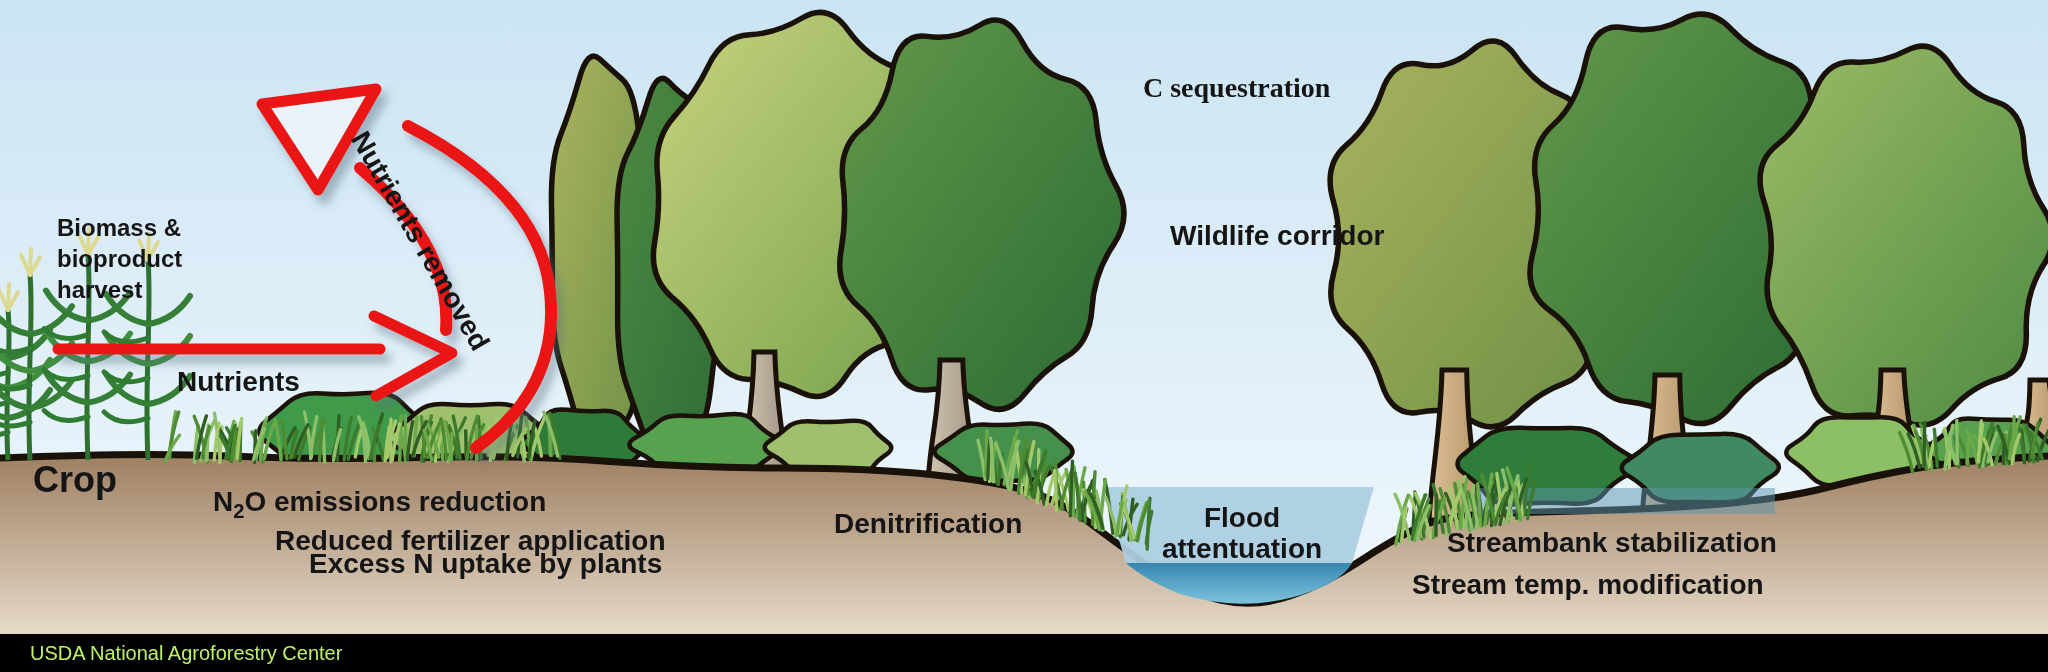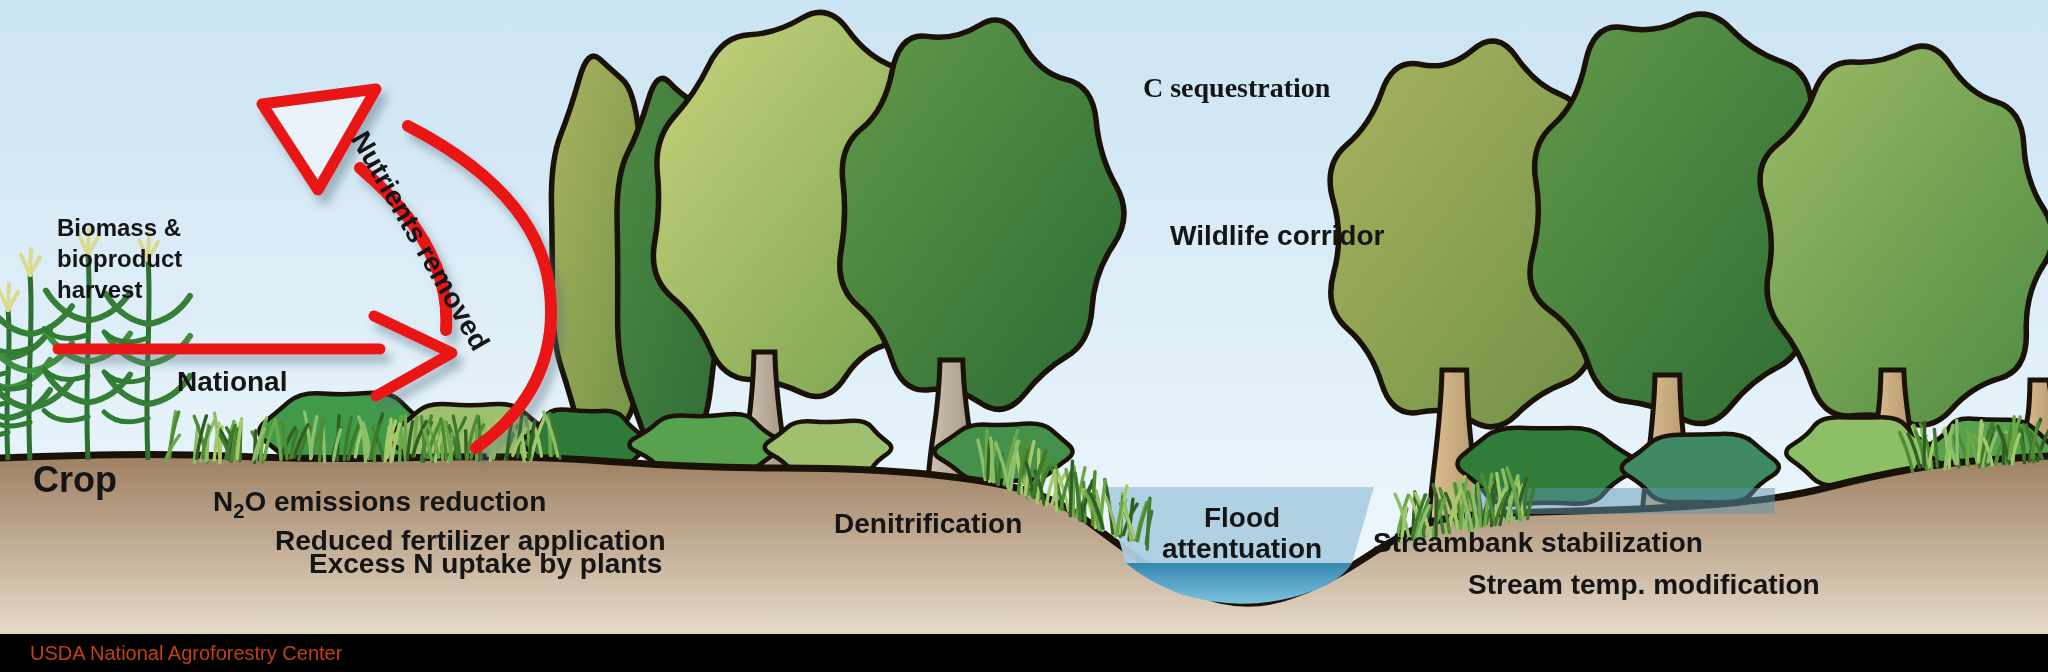--- a/index.html
+++ b/index.html
@@ -13,21 +13,21 @@
     font-size:28px;line-height:31px;white-space:pre-line;
   }
   .lbl-crop{font-size:36px}
   .lbl-center{text-align:center}
   .lbl-rot{transform-origin:0 0;transform:rotate(60deg)}
   sub.n2o-sub{font-size:0.72em;line-height:0}
   #footer{
     position:absolute;left:0;right:0;bottom:0;height:38px;background:#000;
     z-index:4;display:flex;align-items:center;
   }
-  #footer span{color:#c2410c;font-weight:normal;font-size:20px;margin-left:30px;line-height:38px}
+  #footer span{color:#bef264;font-weight:normal;font-size:20px;margin-left:30px;line-height:38px}
 </style>
 </head>
 <body>
 
 <svg id="scene" width="2048" height="672" viewBox="0 0 2048 672">
     <defs>
       <linearGradient id="gSky" x1="0" y1="0" x2="0" y2="1">
         <stop offset="0" stop-color="#cbe4f3"></stop>
         <stop offset="1" stop-color="#f2f9fd"></stop>
       </linearGradient>
@@ -459,38 +459,38 @@
       <path d="M 262,104 L 376,89 L 318,190 Z" fill="#e9f3f9" stroke="#ea1713" stroke-width="11" stroke-linejoin="round"></path>
     </g>
   </svg>
 
 <div class="lbl" style="left:57px;top:212px;font-size:24px;">Biomass &amp;
 bioproduct
 harvest</div>
 
 <div class="lbl lbl-rot" style="left:372px;top:126px;">Nutrients removed</div>
 
-<div class="lbl" style="left:177px;top:366px;">National</div>
+<div class="lbl" style="left:177px;top:366px;">Nutrients</div>
 
 <div class="lbl lbl-crop" style="left:33px;top:464px;">Crop</div>
 
 <div class="lbl" style="left:213px;top:486px;"><span>N</span><sub class="n2o-sub">2</sub><span>O emissions reduction</span></div>
 
 <div class="lbl" style="left:275px;top:518px;margin-top:7px;">Reduced fertilizer application</div>
 
 <div class="lbl" style="left:276px;top:548px;margin-left:33px;">Excess N uptake by plants</div>
 
 <div class="lbl" style="left:834px;top:508px;">Denitrification</div>
 
 <div class="lbl" style="left:1143px;top:72px;font-family:Liberation Serif, serif;">C sequestration</div>
 
 <div class="lbl" style="left:1170px;top:220px;text-align:center;">Wildlife corridor</div>
 
 <div class="lbl lbl-center" style="left:1124px;top:494px;width:236px;margin-top:8px;">Flood
 attentuation</div>
 
-<div class="lbl" style="left:1373px;top:527px;">Streambank stabilization</div>
-
-<div class="lbl" style="left:1468px;top:569px;">Stream temp. modification</div>
+<div class="lbl" style="left:1447px;top:527px;">Streambank stabilization</div>
+
+<div class="lbl" style="left:1412px;top:569px;">Stream temp. modification</div>
 
 <div id="footer">
   <span>USDA National Agroforestry Center</span>
 </div>
 
 </body></html>

